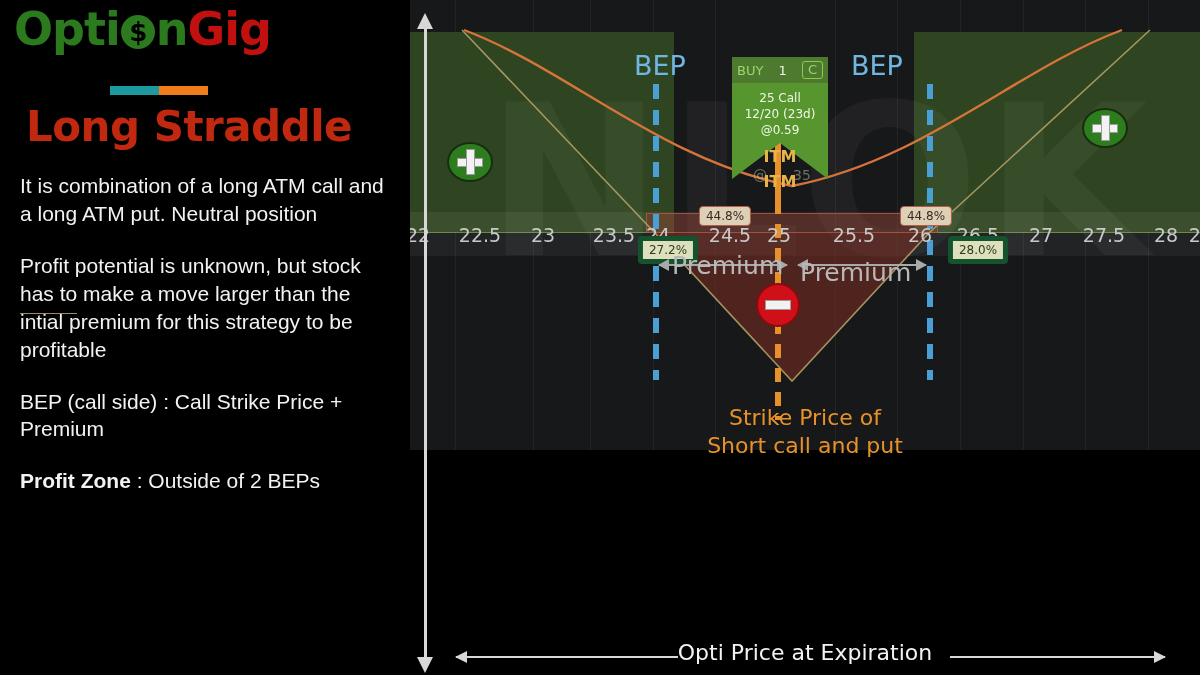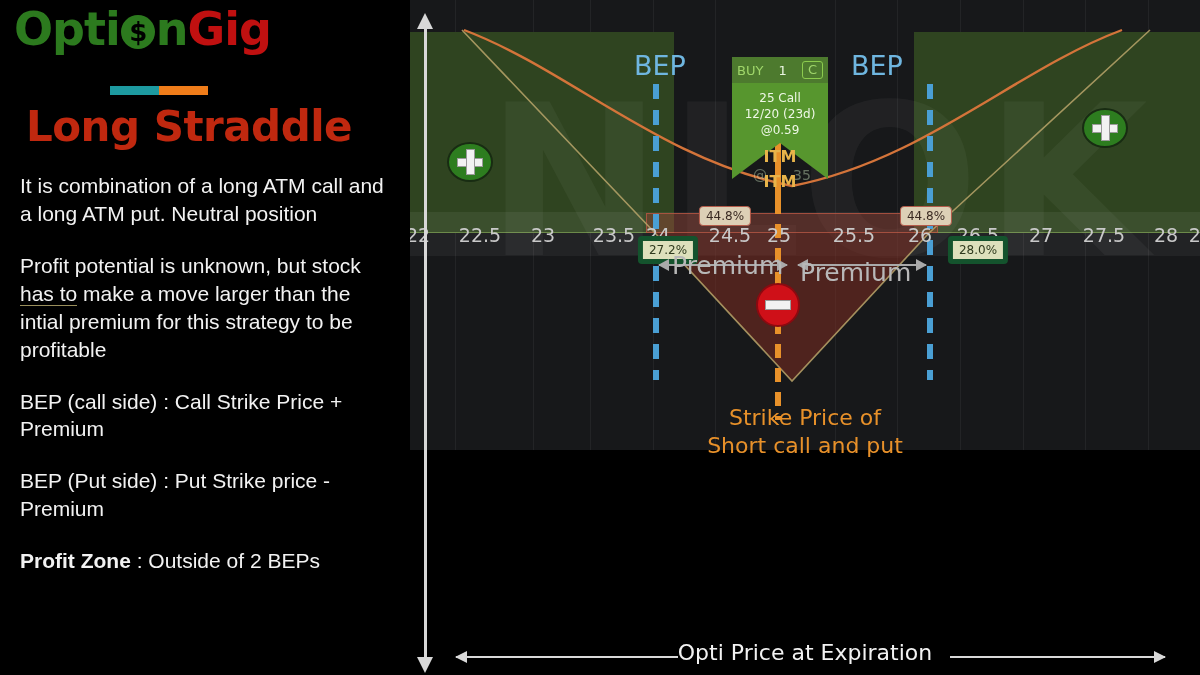--- a/index.html
+++ b/index.html
@@ -22,21 +22,21 @@
   .rule i{display:block;height:100%;flex:1;}
   .rule .teal{background:#1d9aa0;}
   .rule .orange{background:#f07d1a;}
 
   .title{position:absolute;left:26px;top:104px;color:#c0280f;font-size:42px;font-weight:700;
          font-family:"DejaVu Sans",sans-serif;letter-spacing:-0.5px;line-height:1.1;}
 
   .body-text{position:absolute;left:20px;top:172px;width:375px;color:#f2f2f2;
              font-size:21px;line-height:1.33;font-family:"Liberation Sans",sans-serif;}
   .para{margin:0 0 24px 0;}
-  .spellund{border-bottom:1.5px solid #9a8f5c;padding-bottom:0px;}
+  .spellund{border-bottom:1.5px solid #9a8f5c;padding-bottom:8px;}
   .bold{font-weight:700;}
 
   
   .chart-wrap{position:absolute;left:410px;top:0;width:790px;height:675px;background:#000;overflow:hidden;}
   .chart-panel{position:absolute;left:0;top:0;width:790px;height:450px;background:#17181a;}
 
   .vgrid{position:absolute;top:0;bottom:0;width:1px;background:rgba(255,255,255,0.055);}
 
   
   .zone-green{position:absolute;top:32px;height:200px;background:#2f4420;}
@@ -148,21 +148,20 @@
       <i class="teal"></i>
       <i class="orange"></i>
     </div>
 
     <div class="title">Long Straddle</div>
 
     <div class="body-text">
       <p class="para">It is combination of a long ATM call and a long ATM put. Neutral position</p>
       <p class="para"><span>Profit potential is unknown, but stock </span><span class="spellund">has to</span><span> make a move larger than the intial premium for this strategy to be profitable</span></p>
       <p class="para">BEP (call side) : Call Strike Price +  Premium</p>
-      <p class="para">BEP (Put side) : Put Strike price - Premium</p>
       <p class="para"><span class="bold">Profit Zone</span><span> : Outside of 2 BEPs</span></p>
     </div>
   </div>
 
   <div class="chart-wrap">
 
     <div class="chart-panel">
 
       <div class="vgrid" style="left:45px"></div>
       <div class="vgrid" style="left:123px"></div>

